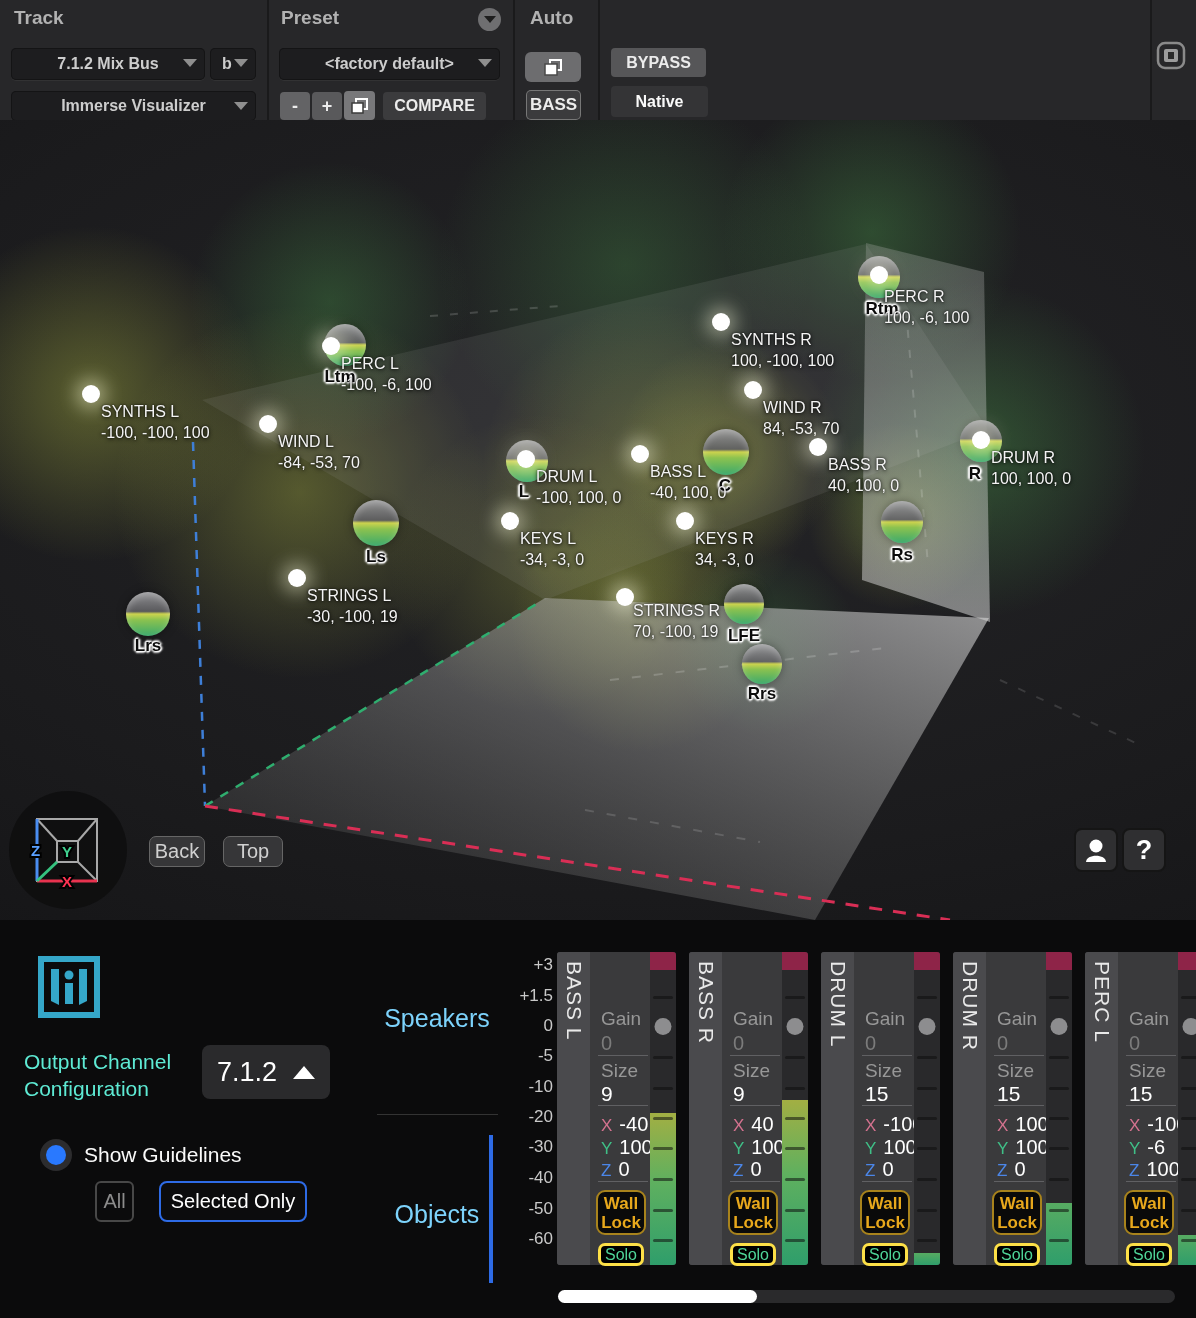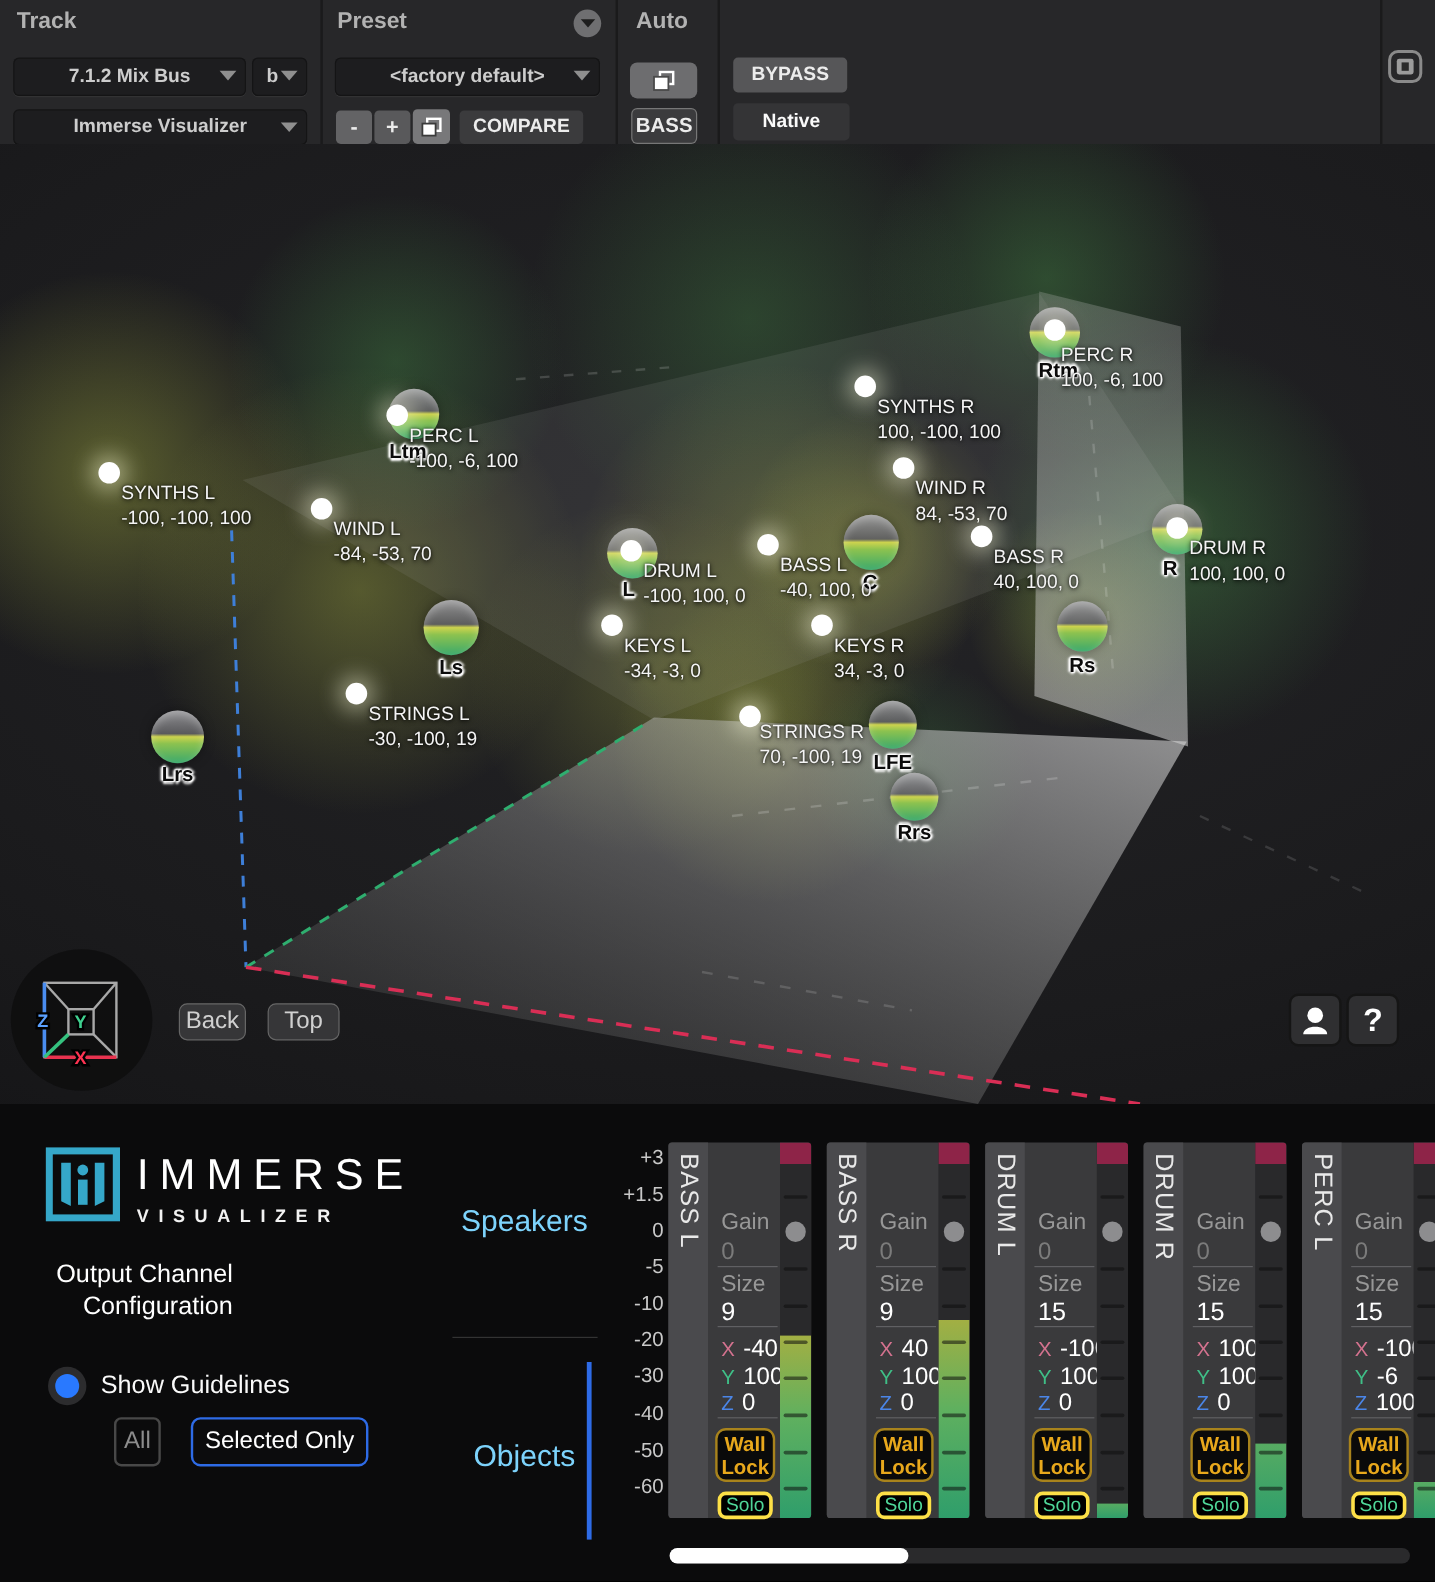--- a/index.html
+++ b/index.html
@@ -37,21 +37,21 @@
   .viewbtn{position:absolute;background:rgba(58,58,60,.9);border:1px solid #666;border-radius:7px;color:#d0d0d0;
            font-size:20px;font-family:inherit;display:flex;align-items:center;justify-content:center;cursor:pointer;}
   .sqbtn{position:absolute;width:44px;height:44px;background:#2f2f31;border:2px solid #151515;border-radius:8px;
          display:flex;align-items:center;justify-content:center;cursor:pointer;color:#fff;font-weight:bold;font-size:27px;font-family:inherit;}
 
   
   .bottom{position:absolute;left:0;top:920px;width:1196px;height:398px;background:#0b0b0c;}
   .brandtext{position:absolute;left:114px;top:40px;color:#fff;}
   .brandtitle{font-size:36px;letter-spacing:9px;line-height:38px;}
   .brandsub{font-size:15px;font-weight:bold;letter-spacing:8px;margin-top:7px;color:#f2f2f2;}
-  .outlabel{position:absolute;left:24px;top:128px;width:170px;text-align:right;font-size:21px;line-height:27px;color:#ffffff;}
+  .outlabel{position:absolute;left:24px;top:128px;width:170px;text-align:left;font-size:21px;line-height:27px;color:#5eead4;}
   .outdd{position:absolute;left:202px;top:125px;width:128px;height:54px;background:#2a2a2c;border-radius:8px;
          display:flex;align-items:center;justify-content:center;gap:16px;color:#fff;font-size:27px;cursor:pointer;}
   .uptri{width:0;height:0;border-left:11px solid transparent;border-right:11px solid transparent;border-bottom:13px solid #fff;}
   .radio{position:absolute;left:40px;top:219px;width:32px;height:32px;border-radius:50%;background:#2c2c2e;cursor:pointer;}
   .radio .rin{position:absolute;left:6px;top:6px;width:20px;height:20px;border-radius:50%;background:#2979ff;}
   .glabel{position:absolute;left:84px;top:223px;font-size:21px;color:#fafafa;}
   .allbtn{position:absolute;left:95px;top:261px;width:39px;height:41px;background:transparent;border:2px solid #484848;border-radius:6px;
           color:#8c8c8c;font-size:20px;font-family:inherit;cursor:pointer;}
   .selbtn{position:absolute;left:159px;top:261px;width:148px;height:41px;background:#0c0c0d;border:2px solid #2e6be6;border-radius:8px;
           color:#fff;font-size:20px;font-family:inherit;cursor:pointer;}
@@ -359,28 +359,28 @@
 
   <div class="bottom">
 
     <svg style="position:absolute;left:38px;top:36px" width="62" height="62" viewBox="0 0 62 62">
       <rect x="3" y="3" width="56" height="56" fill="none" stroke="#35a7c9" stroke-width="6"></rect>
       <polygon points="13,13 21,13 21,49 13,45" fill="#35a7c9"></polygon>
       <polygon points="41,13 49,13 49,45 41,49" fill="#35a7c9"></polygon>
       <circle cx="31" cy="19" r="4.5" fill="#35a7c9"></circle>
       <rect x="27" y="27" width="8" height="21" fill="#35a7c9"></rect>
     </svg>
-    <div class="brandtext">
-      <div class="brandtitle">IMMERSE</div>
-      <div class="brandsub">VISUALIZER</div>
-    </div>
 
     <div class="outlabel">
       <div>Output Channel</div>
       <div>Configuration</div>
+    </div>
+    <div class="outdd">
+      <span>7.1.2</span>
+      <span class="uptri"></span>
     </div>
 
     <div class="radio">
         <div class="rin"></div>
       </div>
     <div class="glabel">Show Guidelines</div>
     <button class="allbtn">All</button>
     <button class="selbtn">Selected Only</button>
 
     <div class="secname" style="top:84px">Speakers</div>

